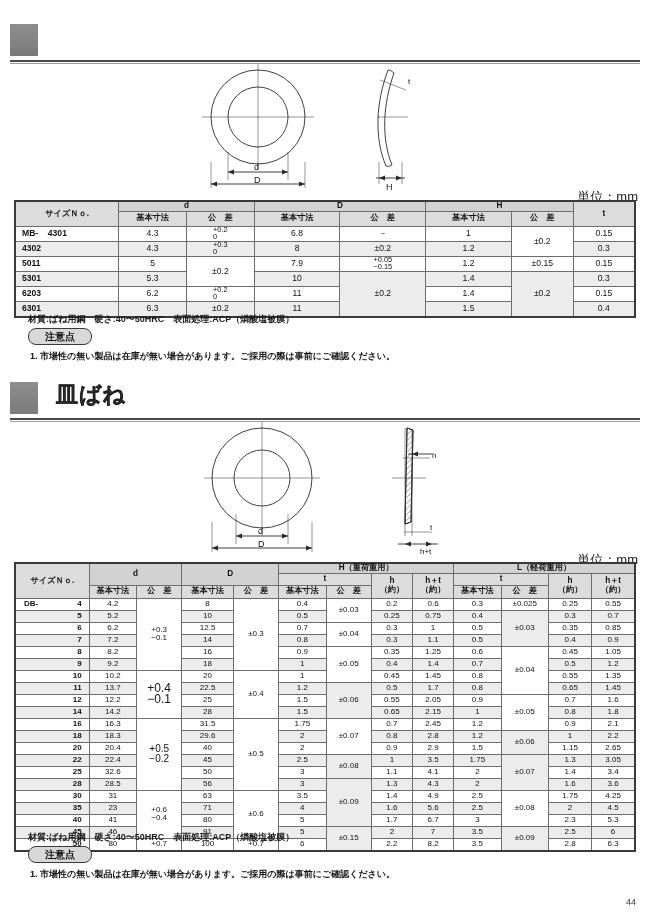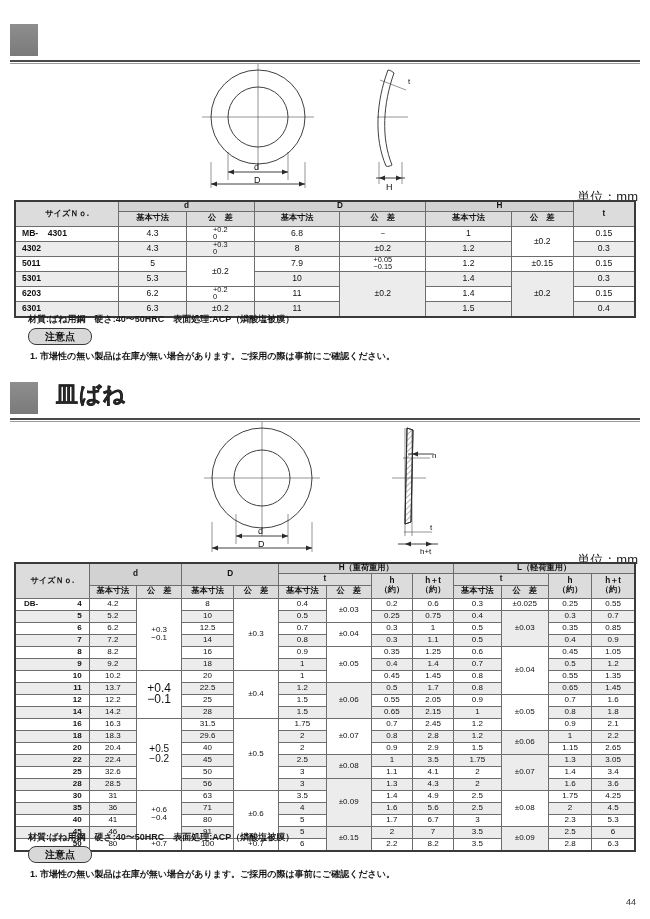--- a/index.html
+++ b/index.html
@@ -518,21 +518,21 @@
           <td>3.5</td>
           <td>1.4</td>
           <td>4.9</td>
           <td>2.5</td>
           <td rowspan="3">±0.08</td>
           <td>1.75</td>
           <td>4.25</td>
         </tr>
         <tr class="alt">
           <td class="lbl num" style="height: 11px;">35</td>
-          <td>36</td>
+          <td>23</td>
           <td>71</td>
           <td>4</td>
           <td>1.6</td>
           <td>5.6</td>
           <td>2.5</td>
           <td>2</td>
           <td>4.5</td>
         </tr>
         <tr>
           <td class="lbl num" style="height: 11px;">40</td>

